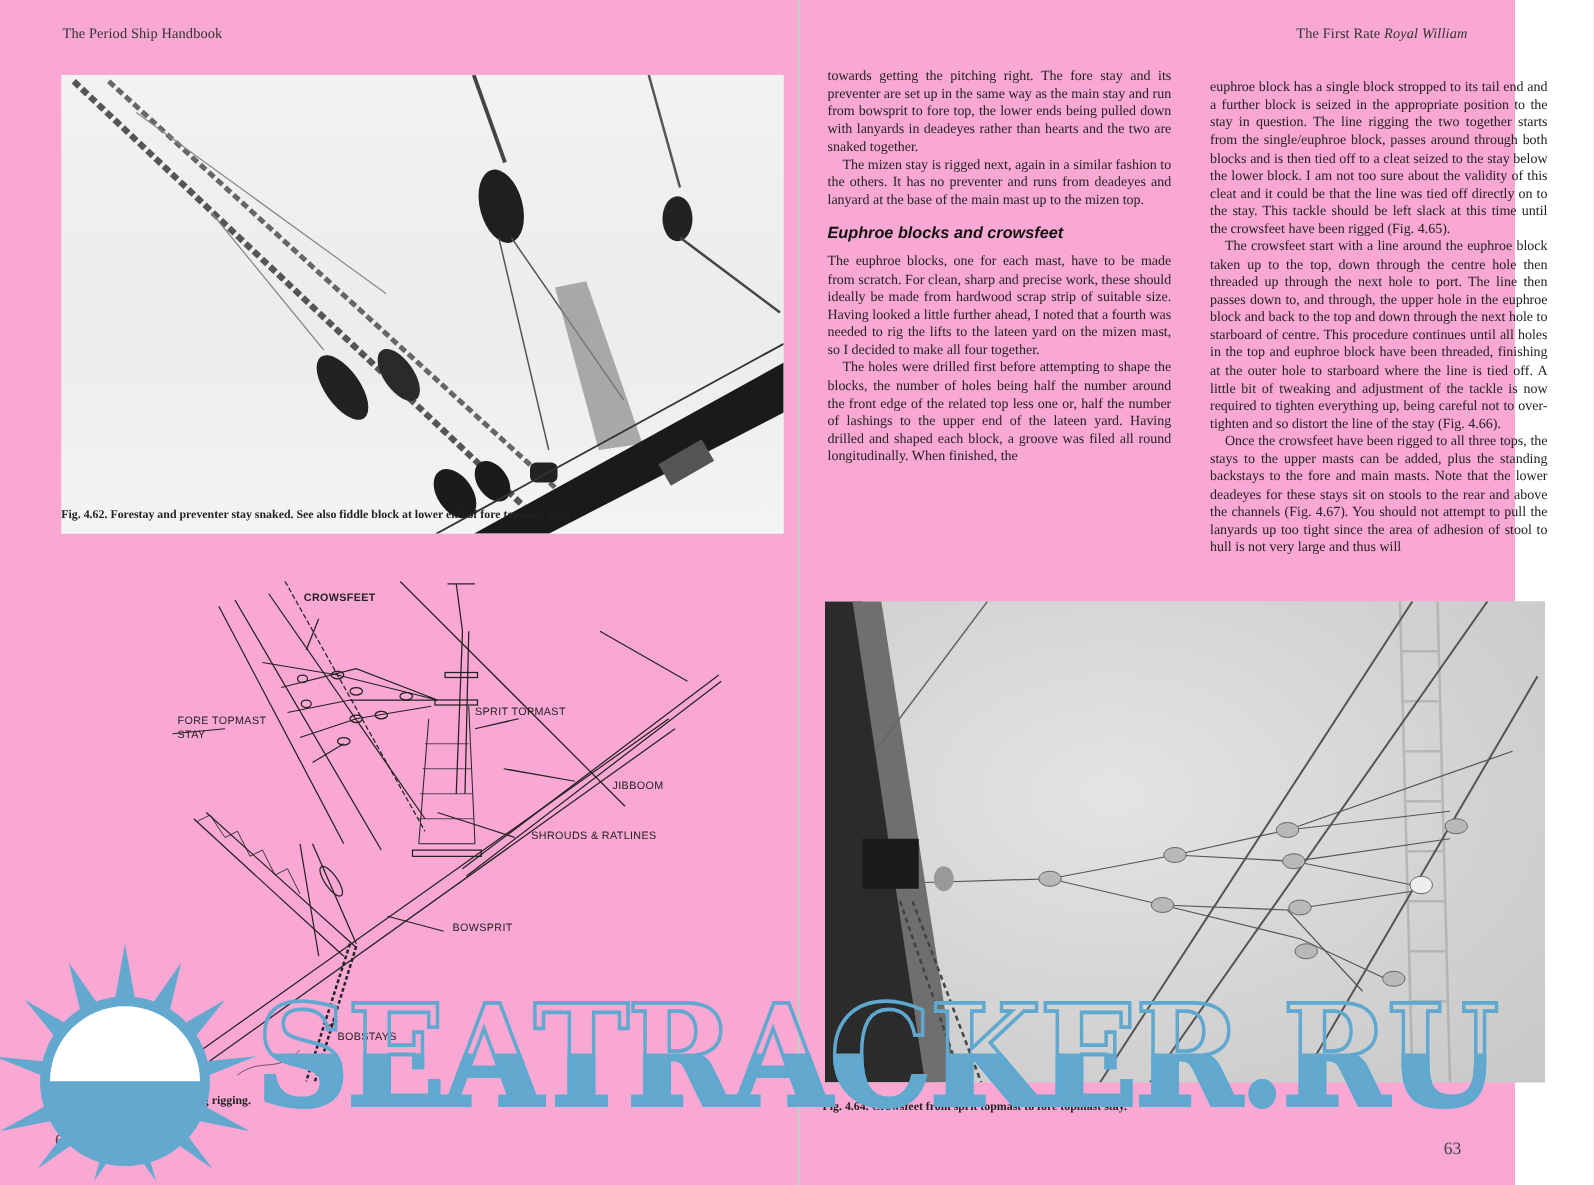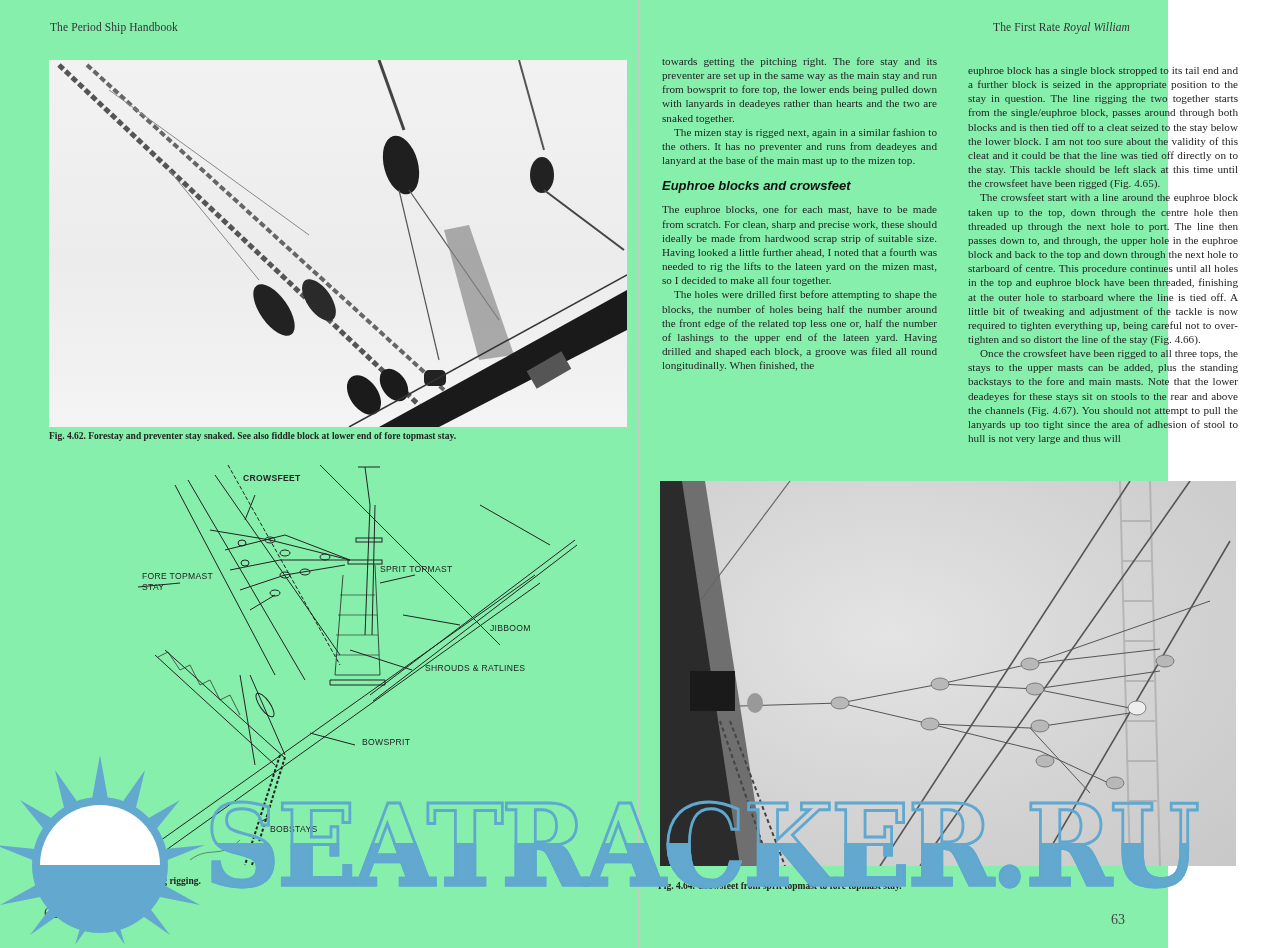--- a/index.html
+++ b/index.html
@@ -1,18 +1,18 @@
 <!DOCTYPE html>
 <html><head>
 <meta charset="utf-8">
 <style>
   html, body { margin:0; padding:0; }
   body { width:1275px; height:948px; position:relative; background:#ffffff; overflow:hidden;
          font-family:"Liberation Serif", "DejaVu Serif", serif; color:#222; }
-  .page { position:absolute; top:0; height:948px; background:#86efac; }
+  .page { position:absolute; top:0; height:948px; background:#f9a8d4;padding-left:44px; }
   .page-left { left:0; width:638px; }
   .page-right { left:640px; width:528px; }
   .gutter { position:absolute; left:638px; top:0; width:2px; height:948px; background:#c9c9c9; }
   .running-head { position:absolute; top:21px; font-size:11.5px; color:#333; letter-spacing:0.1px; }
   .rh-left { left:50px; }
   .rh-right { right:38px; }
   .rh-right i { font-style:italic; }
   .page-num { position:absolute; font-size:14px; color:#444;text-align:right; }
   .pn-left { left:44px; top:906px; }
   .pn-right { right:43px; top:912px; }
@@ -23,21 +23,21 @@
   .col h3 { margin:12px 0 9px 0; font-family:Liberation Sans, sans-serif; font-style:italic; font-weight:bold; font-size:13px; color:#111; }
   .col-1 { left:22px; top:54px; width:275px; }
   .col-2 { left:328px; top:63px; width:270px; }
 
   .photo { position:absolute; overflow:hidden; }
   .photo-1 { left:49px; top:60px; width:578px; height:367px;
              background:linear-gradient(180deg,#f2f2f2 0%,#ececec 55%,#f4f4f4 100%); }
   .photo-2 { left:20px; top:481px; width:576px; height:385px;
              background:radial-gradient(ellipse at 40% 40%, #e4e4e4 0%, #d2d2d2 60%, #c8c8c8 100%); }
   .caption { position:absolute; font-size:9.5px; font-weight:bold; color:#222; font-family:"Liberation Serif", serif; }
-  .cap-1 { left:49px; top:431px; }
+  .cap-1 { left:49px; top:407px; }
   .cap-2 { left:45px; top:876px; }
   .cap-3 { left:18px; top:881px; }
 
   .diagram { position:absolute; left:40px; top:465px; width:560px; height:420px; }
   .dlabel { position:absolute; font-family:"Liberation Sans", "DejaVu Sans", sans-serif; font-size:8.6px; color:#222; letter-spacing:0.3px; line-height:10px; }
 
   .watermark { position:absolute; left:0; top:760px; width:1157px; height:180px; pointer-events:none;padding-left:17px; }
   .wm-text { position:absolute; left:205px; top:30px; font-family:"DejaVu Serif", "Liberation Serif", serif; font-weight:bold;
              font-size:112px; letter-spacing:-2px; color:transparent; -webkit-text-stroke:3px #5fa8cf;
              background:linear-gradient(180deg, rgba(255,255,255,0) 0%, rgba(255,255,255,0) 47%, #63a9cf 47%, #63a9cf 100%);

